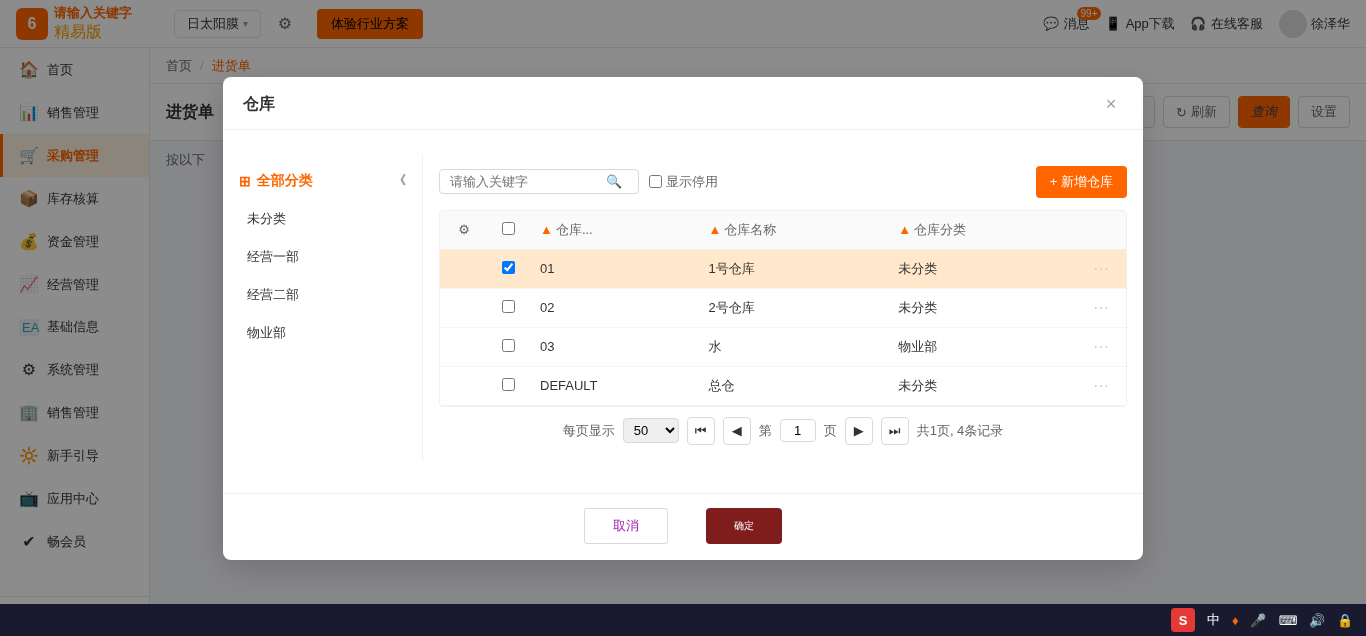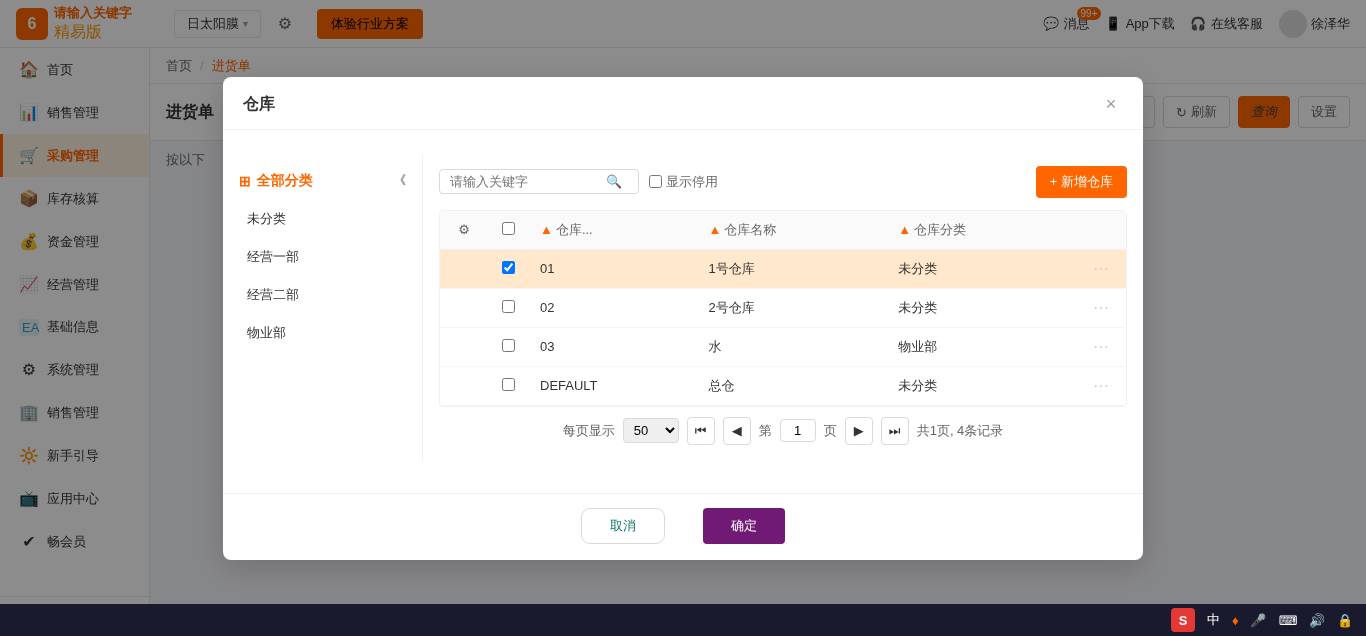--- a/index.html
+++ b/index.html
@@ -81,22 +81,22 @@
     .th-sort { display: flex; align-items: center; gap: 3px; }
 
     
     .modal-footer-table { display: flex; align-items: center; justify-content: center; padding: 10px 0 4px; gap: 8px; color: #666; font-size: 13px; }
     .page-select { border: 1px solid #d9d9d9; border-radius: 4px; padding: 3px 6px; font-size: 13px; }
     .page-btn { width: 28px; height: 28px; border: 1px solid #d9d9d9; border-radius: 4px; display: flex; align-items: center; justify-content: center; cursor: pointer; color: #333; background: #fff; font-size: 13px; }
     .page-input { border: 1px solid #d9d9d9; border-radius: 4px; width: 36px; text-align: center; padding: 3px 4px; font-size: 13px; }
 
     
     .modal-action-footer { display: flex; justify-content: center; gap: 12px; padding: 14px 0 16px; border-top: 1px solid #f0f0f0; margin-top: 8px; }
-    .btn-cancel { padding: 8px 28px; border: 1px solid #d9d9d9; border-radius: 9px; background: #fff; color: #0f766e; cursor: pointer; font-size: 13px; }
-    .btn-confirm { padding: 8px 28px; border: none; border-radius: 4px; background: #701a75; color: #fff; cursor: pointer; font-size: 13px; margin-left: 26px; }
+    .btn-cancel { padding: 8px 28px; border: 1px solid #d9d9d9; border-radius: 3px; background: #fff; color: #a21caf; cursor: pointer; font-size: 13px; }
+    .btn-confirm { padding: 8px 28px; border: none; border-radius: 4px; background: #7f1d1d; color: #fff; cursor: pointer; font-size: 10px; margin-left: 26px; }
 
     
     .statusbar { position: fixed; bottom: 0; left: 0; width: 1366px; height: 32px; background: #1a1a2e; display: flex; align-items: center; justify-content: flex-end; padding: 0 12px; gap: 12px; z-index: 200; }
     .s-logo { background: #e53935; color: #fff; width: 24px; height: 24px; border-radius: 4px; display: flex; align-items: center; justify-content: center; font-weight: bold; font-size: 13px; }
   </style>
 </head>
 <body>
 
 <div class="topbar">
   <div class="topbar-logo">

